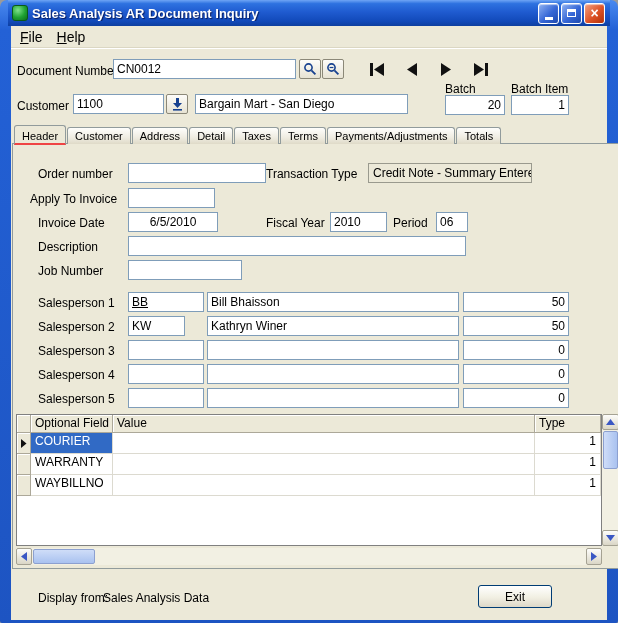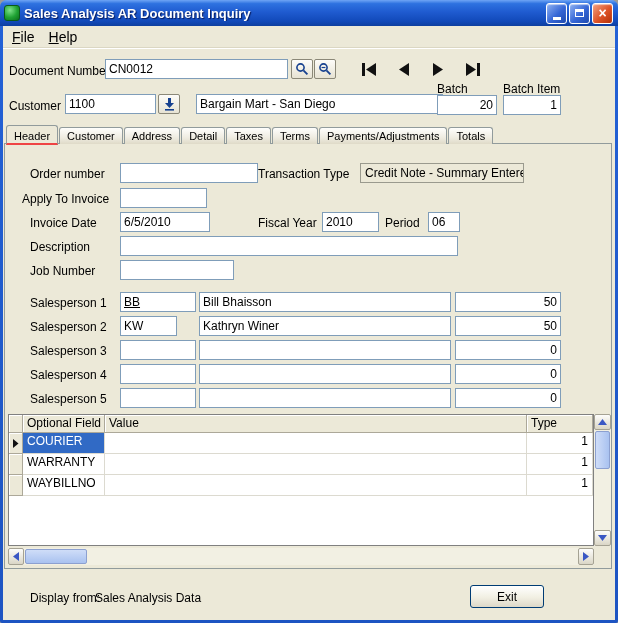--- a/index.html
+++ b/index.html
@@ -1,17 +1,17 @@
 <!DOCTYPE html>
 <html><head>
 <meta charset="utf-8">
 <style>
   html,body{margin:0;padding:0;}
   body{width:618px;height:623px;overflow:hidden;background:#9a9a9a;font-family:"Liberation Sans",sans-serif;-webkit-font-smoothing:antialiased;}
-  .window{position:absolute;left:0;top:0;width:618px;height:623px;box-sizing:border-box;padding:0 3px 3px;display:flex;flex-direction:column;border-radius:7px 7px 2px 2px;overflow:hidden;background:linear-gradient(180deg,#4A8AF0 0px,#2361D6 30px,#1D54C2 100%);}
+  .window{position:absolute;left:0;top:0;width:618px;height:623px;box-sizing:border-box;padding:0 11px 3px;display:flex;flex-direction:column;border-radius:7px 7px 2px 2px;overflow:hidden;background:linear-gradient(180deg,#4A8AF0 0px,#2361D6 30px,#1D54C2 100%);}
   .titlebar{height:26px;margin:0 -3px;padding:0 5px 0 4px;display:flex;align-items:center;gap:4px;background:linear-gradient(180deg,#6FA5F5 0%,#2E72E0 14%,#1F5BD0 46%,#1149B9 82%,#0E3F9F 100%);}
   .app-icon{width:16px;height:16px;border-radius:3px;background:radial-gradient(circle at 35% 30%,#7fe28a,#1fa233 55%,#0c6e1d);border:1px solid #0a5a18;box-sizing:border-box;flex:0 0 auto;}
   .titlebar .title{flex:1;color:#fff;font-weight:bold;font-size:13px;white-space:nowrap;overflow:hidden;text-shadow:1px 1px 1px rgba(0,10,60,.75);}
   .tb-btns{display:flex;gap:2px;}
   .tb-btn{width:21px;height:21px;box-sizing:border-box;border:1px solid #fff;border-radius:3px;display:flex;align-items:center;justify-content:center;background:linear-gradient(135deg,#8FB2F2 0%,#3566D6 55%,#1E4AAE 100%);box-shadow:inset 0 1px 1px rgba(255,255,255,.6);cursor:default;}
   .tb-btn.close{background:linear-gradient(135deg,#F2A183 0%,#DD5226 55%,#B23007 100%);}
   .g-min{width:8px;height:3px;background:#fff;margin-top:10px;}
   .g-max{width:9px;height:8px;box-sizing:border-box;border:1px solid #fff;border-top-width:3px;}
   .g-close{color:#fff;font-size:14px;font-weight:bold;line-height:1;}
   .app-body{flex:1;position:relative;background:#ECE9D8;}
@@ -119,21 +119,21 @@
 
     <span class="lbl" style="left:6px;top:73px;">Customer</span>
     <input class="txt" style="left: 62px; top: 68px; width: 91px;" value="1100">
     <span class="icon-btn" style="left:155px;top:68px;">
       <svg width="13" height="14" viewBox="0 0 13 14">
           <rect x="5" y="1" width="3" height="5" fill="#17418f"></rect>
           <path d="M2 6 L11 6 L6.5 11 Z" fill="#17418f"></path>
           <rect x="2" y="12" width="9" height="1.6" fill="#17418f"></rect>
         </svg>
     </span>
-    <input class="txt" style="left: 193px; top: 68px; width: 247px;" value="Bargain Mart - San Diego">
+    <input class="txt" style="left: 184px; top: 68px; width: 213px;" value="Bargain Mart - San Diego">
     <span class="lbl" style="left:434px;top:56px;">Batch</span>
     <input class="txt num" style="left: 434px; top: 69px; width: 60px;" value="20">
     <span class="lbl" style="left:500px;top:56px;">Batch Item</span>
     <input class="txt num" style="left: 500px; top: 69px; width: 58px;" value="1">
 
     <div class="tabstrip">
       <span class="tab active">Header</span>
       <span class="tab">Customer</span>
       <span class="tab">Address</span>
       <span class="tab">Detail</span>
@@ -146,21 +146,21 @@
 
     <span class="lbl" style="left:27px;top:141px;">Order number</span>
     <input class="txt" style="left: 117px; top: 137px; width: 138px;" value="">
     <span class="lbl" style="left:255px;top:141px;">Transaction Type</span>
     <div class="display-box" style="left:357px;top:137px;width:164px;">Credit Note - Summary Entered</div>
 
     <span class="lbl" style="left:19px;top:166px;">Apply To Invoice</span>
     <input class="txt" style="left: 117px; top: 162px; width: 87px;" value="">
 
     <span class="lbl" style="left:27px;top:190px;">Invoice Date</span>
-    <input class="txt" style="left: 117px; top: 186px; width: 90px;" value="6/5/2010">
+    <input class="txt" style="left: 117px; top: 186px; width: 90px; text-align: center;" value="6/5/2010">
     <span class="lbl" style="left:255px;top:190px;">Fiscal Year</span>
     <input class="txt" style="left: 319px; top: 186px; width: 57px;" value="2010">
     <span class="lbl" style="left:382px;top:190px;">Period</span>
     <input class="txt" style="left: 425px; top: 186px; width: 32px;" value="06">
 
     <span class="lbl" style="left:27px;top:214px;">Description</span>
     <input class="txt" style="left: 117px; top: 210px; width: 338px;" value="">
 
     <span class="lbl" style="left:27px;top:238px;">Job Number</span>
     <input class="txt" style="left: 117px; top: 234px; width: 114px;" value="">

